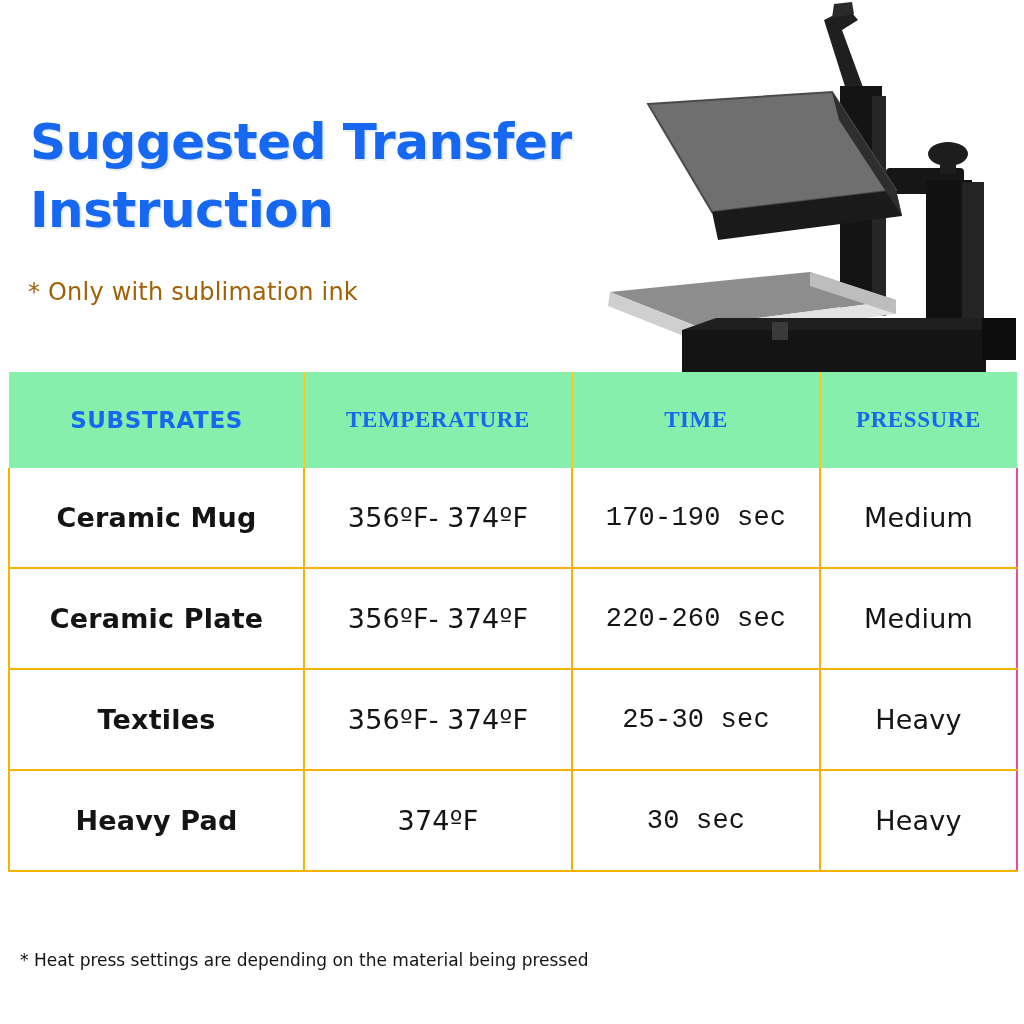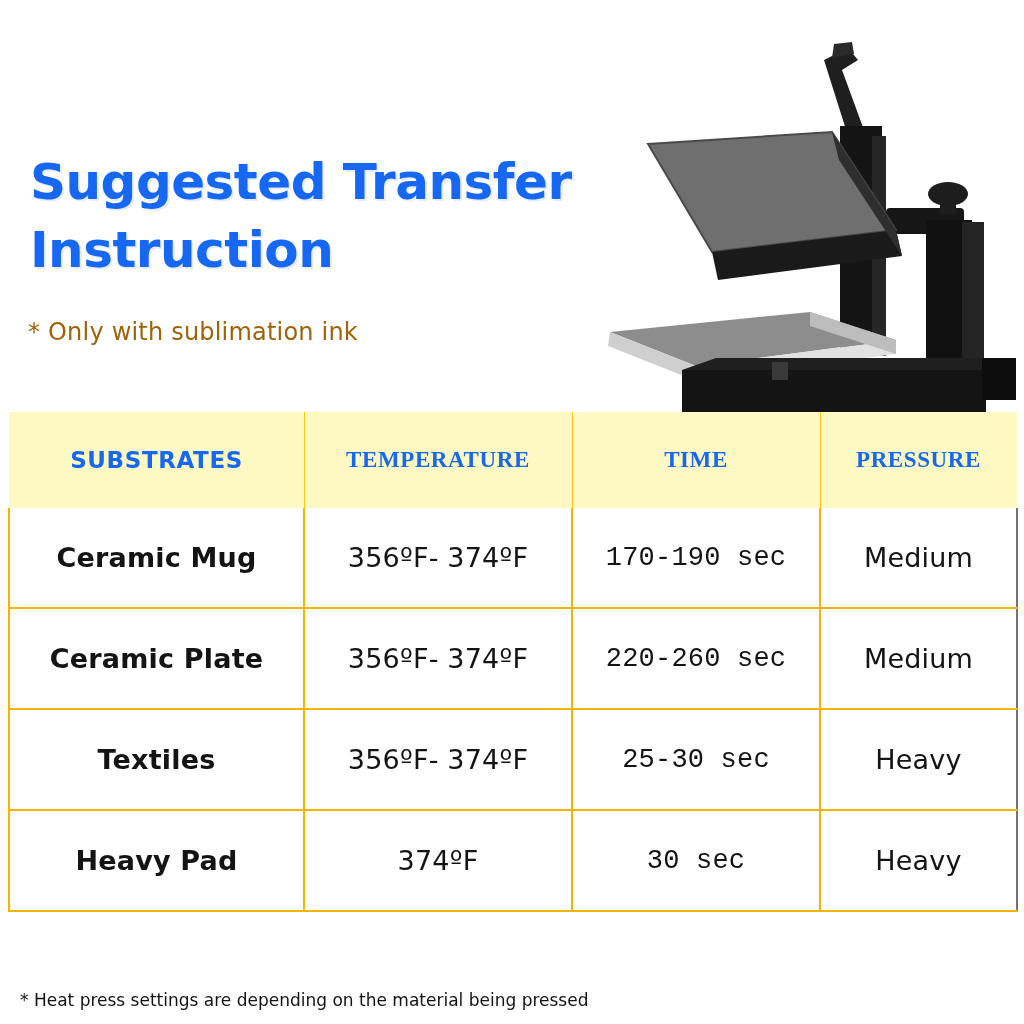--- a/index.html
+++ b/index.html
@@ -11,21 +11,20 @@
     height: 1024px;
     background: #ffffff;
     font-family: "DejaVu Sans", sans-serif;
     overflow: hidden;
     position: relative;
   }
 
   .page {
     position: absolute;
     inset: 0;
-    margin-top: 40px;
   }
 
   
   .heading {
     position: absolute;
     left: 30px;
     top: 108px;
     width: 650px;
     color: #1667f2;
     font-family: "DejaVu Sans", sans-serif;
@@ -62,21 +61,21 @@
     left: 8px;
     top: 372px;
     width: 1008px;
   }
   table.spec {
     border-collapse: collapse;
     width: 100%;
     table-layout: fixed;
   }
   table.spec thead th {
-    background: #fef9c3;
+    background: #86efac;
     color: #1667f2;
     font-weight: bold;
     font-size: 23px;
     letter-spacing: 0.6px;
     height: 94px;
     vertical-align: middle;
     text-align: center;
     border: none;
     font-family: "DejaVu Sans", sans-serif;
   }
@@ -96,21 +95,21 @@
     letter-spacing: 0.2px;
   }
   table.spec tbody tr td:first-child {
     border-left: 2px solid #f4b400;
     font-weight: bold;
   }
   table.spec tbody tr:last-child td {
     border-bottom: 2px solid #f4b400;
   }
   table.spec tbody td:last-child {
-    border-right: 2px solid #737373;
+    border-right: 2px solid #ec4899;
   }
   .cell-sub {
     display: block;
     font-size: 19px;
     margin-top: -2px;
     color: #141414;
   }
   .cell-main { display: block; font-family: Liberation Mono, monospace; }
 
   .footnote {

